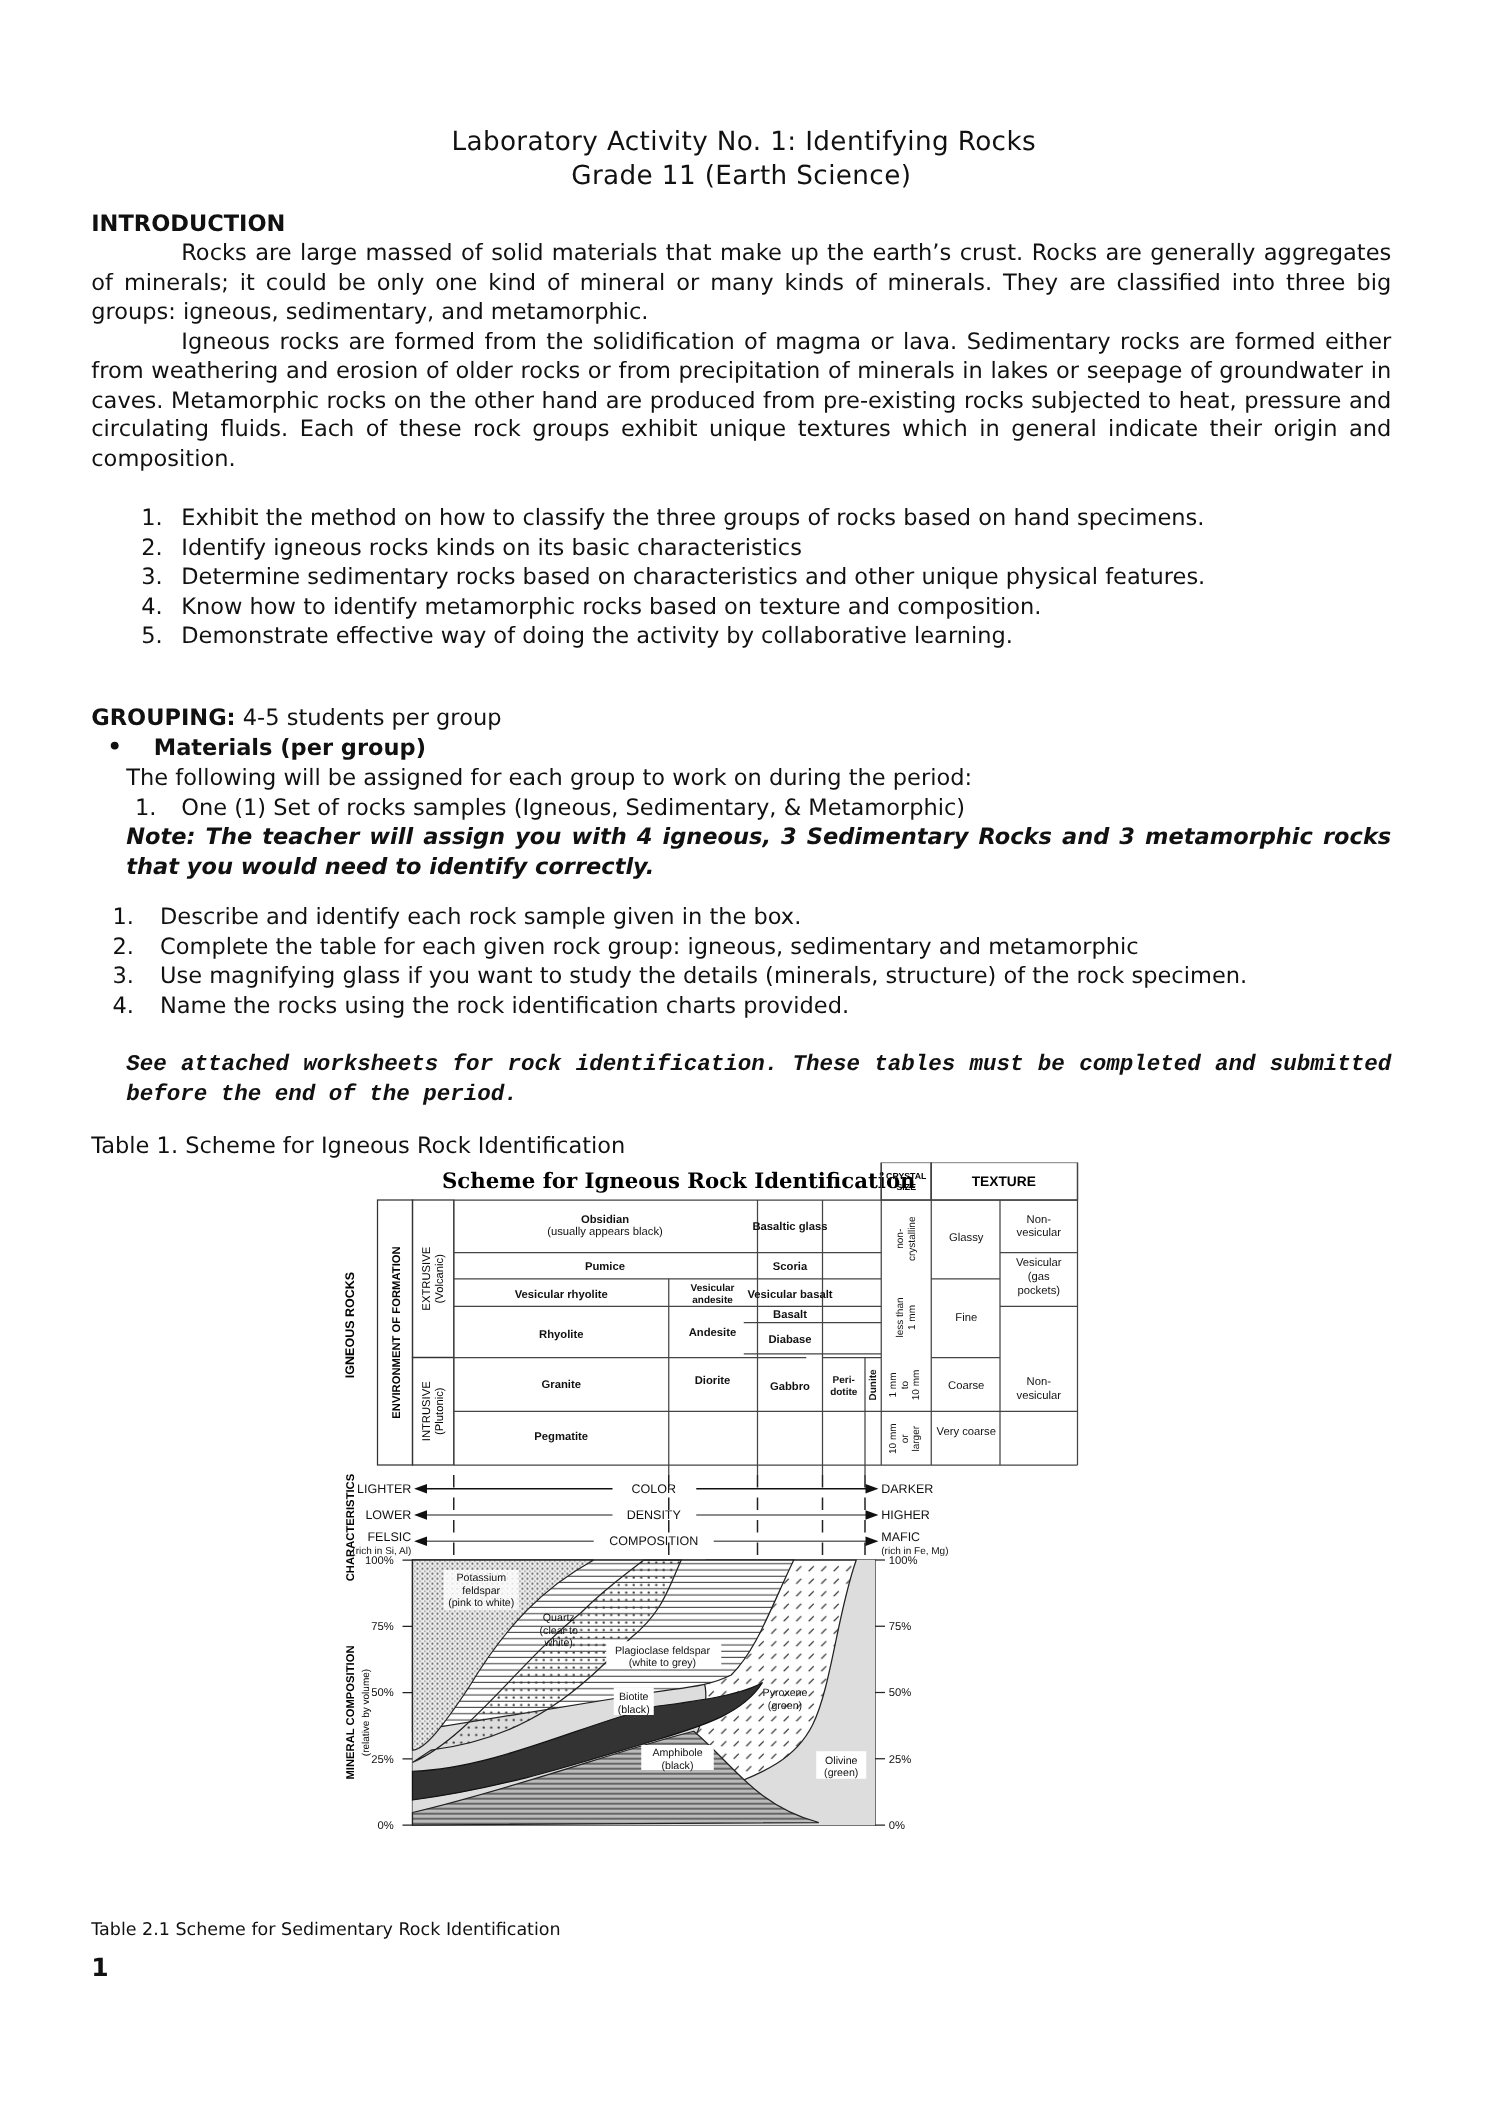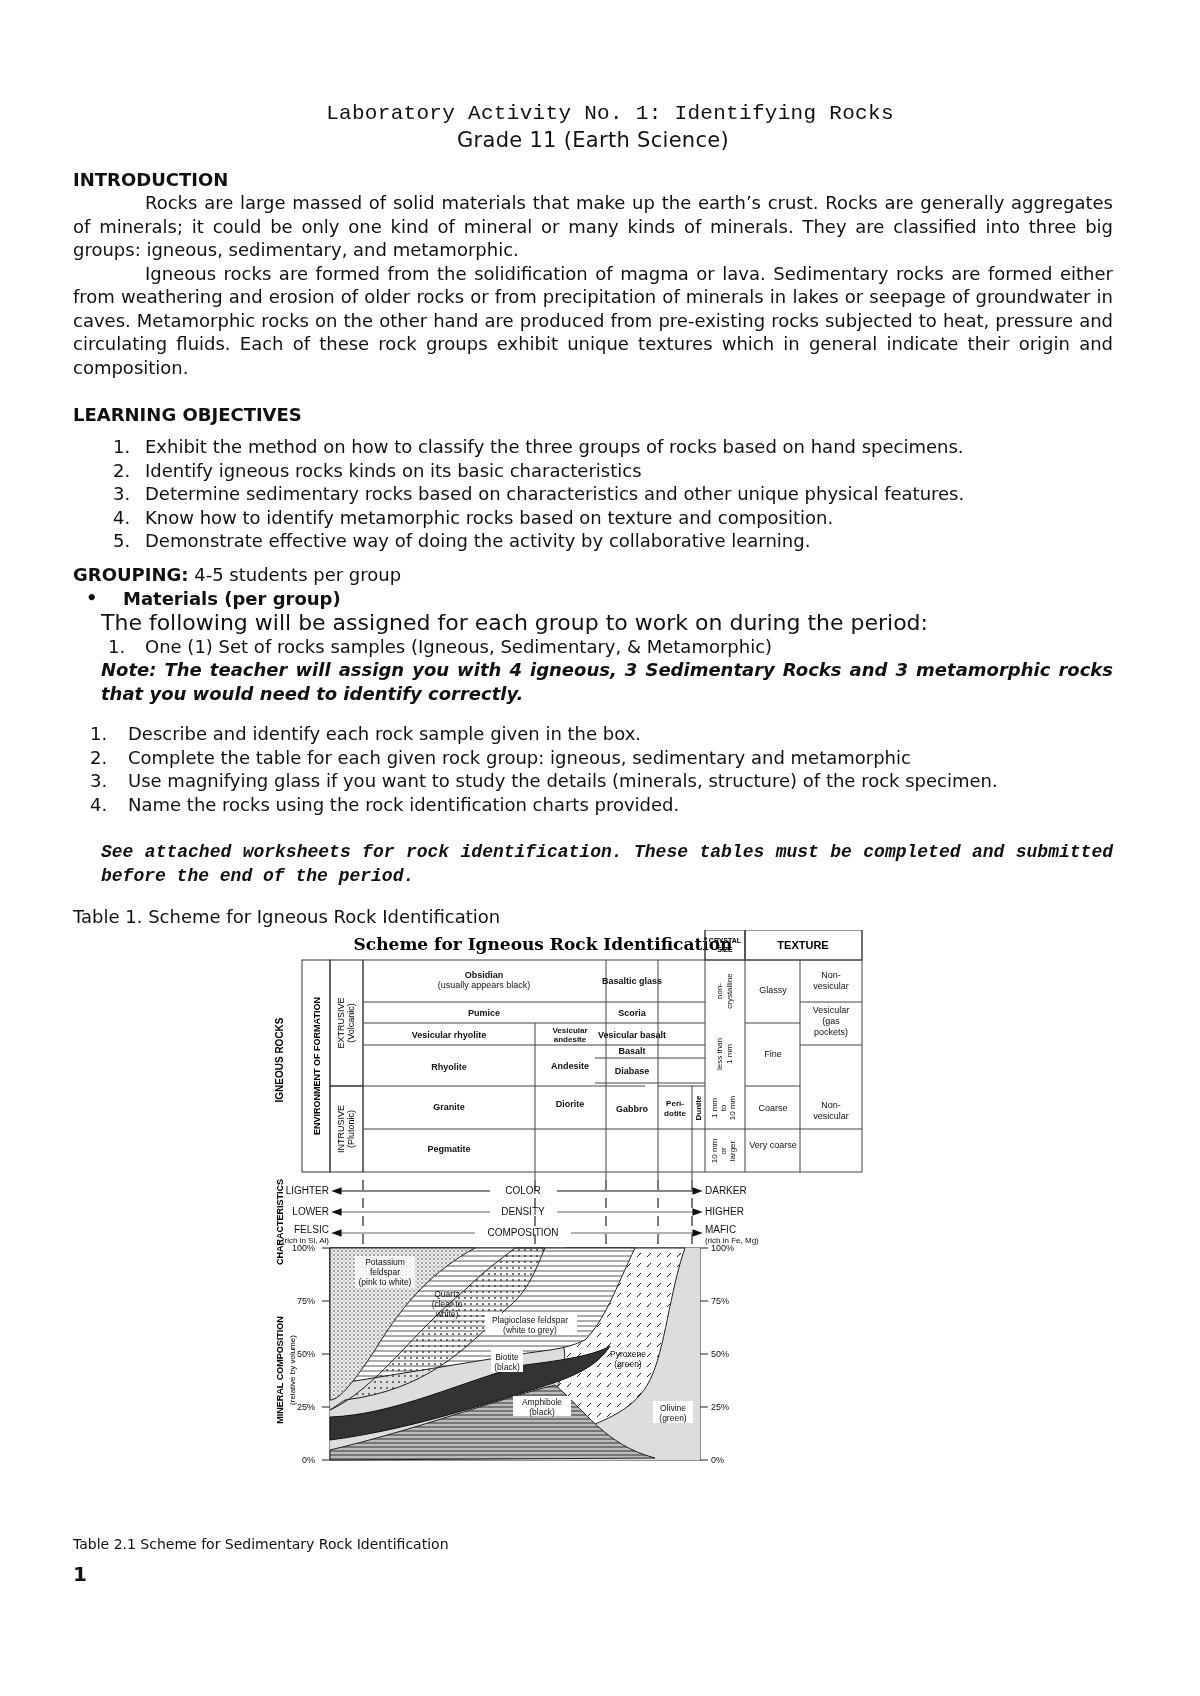--- a/index.html
+++ b/index.html
@@ -1,20 +1,20 @@
 <!DOCTYPE html>
 <html><head>
 <meta charset="utf-8">
 <style>
   html, body { margin:0; padding:0; background:#ffffff; }
   body { width:1200px; height:1696px; position:relative; overflow:hidden;
          font-family:"DejaVu Sans", sans-serif; color:#111; }
   .page { position:absolute; left:73px; top:0; width:1040px; }
   .title { text-align:center; font-size:21px; line-height:27px; letter-spacing:0.3px; }
-  .t1 { position:absolute; top:100px; left:17px; width:1040px;font-family:Liberation Mono, monospace; }
+  .t1 { position:absolute; top:100px; left:2px; width:1040px; }
   .t2 { position:absolute; top:127px; left:0; width:1040px; }
   .h { font-weight:bold; font-size:18px; }
   .p { font-size:18px; line-height:23.5px; text-align:justify; }
   .indent { text-indent:72px; }
   ol { margin:0; padding-left:0; list-style:none; }
   ol li { font-size:18px; line-height:23.5px; position:relative; padding-left:72px; }
   ol li .num { position:absolute; left:40px; }
   .it { font-style:italic; font-weight:bold; }
   .abs { position:absolute; left:0; width:1040px; }
   .chart-wrap { position:absolute; left:265px; top:930px; width:690px; height:600px; }
@@ -28,40 +28,39 @@
   <div class="title t1">Laboratory Activity No. 1: Identifying Rocks</div>
   <div class="title t2">Grade 11 (Earth Science)</div>
 
   <div class="abs" style="top:168px;">
     <div class="h" style="line-height:23px;">INTRODUCTION</div>
     <div class="p indent">Rocks are large massed of solid materials that make up the earth’s crust. Rocks are generally aggregates of minerals; it could be only one kind of mineral or many kinds of minerals. They are classified into three big groups: igneous, sedimentary, and metamorphic.</div>
     <div class="p indent">Igneous rocks are formed from the solidification of magma or lava. Sedimentary rocks are formed either from weathering and erosion of older rocks or from precipitation of minerals in lakes or seepage of groundwater in caves. Metamorphic rocks on the other hand are produced from pre-existing rocks subjected to heat, pressure and circulating fluids. Each of these rock groups exhibit unique textures which in general indicate their origin and composition.</div>
   </div>
 
   <div class="abs" style="top:403px;">
-    <div class="h" style="line-height:24px; margin-bottom:8px;">LEARNING OBJECTIVES</div>
     <ol>
       <li><span class="num">1.</span><span>Exhibit the method on how to classify the three groups of rocks based on hand specimens.</span></li>
       <li><span class="num">2.</span><span>Identify igneous rocks kinds on its basic characteristics</span></li>
       <li><span class="num">3.</span><span>Determine sedimentary rocks based on characteristics and other unique physical features.</span></li>
       <li><span class="num">4.</span><span>Know how to identify metamorphic rocks based on texture and composition.</span></li>
       <li><span class="num">5.</span><span>Demonstrate effective way of doing the activity by collaborative learning.</span></li>
     </ol>
   </div>
 
   <div class="abs" style="top:563px;">
     <div style="font-size:18px; line-height:24px;">
       <span class="h">GROUPING:</span>
       <span>4-5 students per group</span>
     </div>
     <div style="position:relative; padding-left:50px; font-size:18px; line-height:24px; font-weight:bold;">
       <span style="position:absolute; left:13px; top:-1px;">•</span>
       <span>Materials (per group)</span>
     </div>
-    <div style="padding-left:28px; font-size:22px; line-height:23.5px;">The following will be assigned for each group to work on during the period:</div>
+    <div style="padding-left:28px; font-size:18px; line-height:23.5px;">The following will be assigned for each group to work on during the period:</div>
     <div style="position:relative; padding-left:72px; font-size:18px; line-height:23.5px;">
       <span style="position:absolute; left:35px;">1.</span>
       <span>One (1) Set of rocks samples (Igneous, Sedimentary, &amp; Metamorphic)</span>
     </div>
     <div class="p it" style="padding-left:28px; line-height:24px;">Note: The teacher will assign you with 4 igneous, 3 Sedimentary Rocks and 3 metamorphic rocks that you would need to identify correctly.</div>
   </div>
 
   <div class="abs" style="top:722px;">
     <ol>
       <li style="padding-left:55px;"><span class="num" style="left:17px;">1.</span><span>Describe and identify each rock sample given in the box.</span></li>

